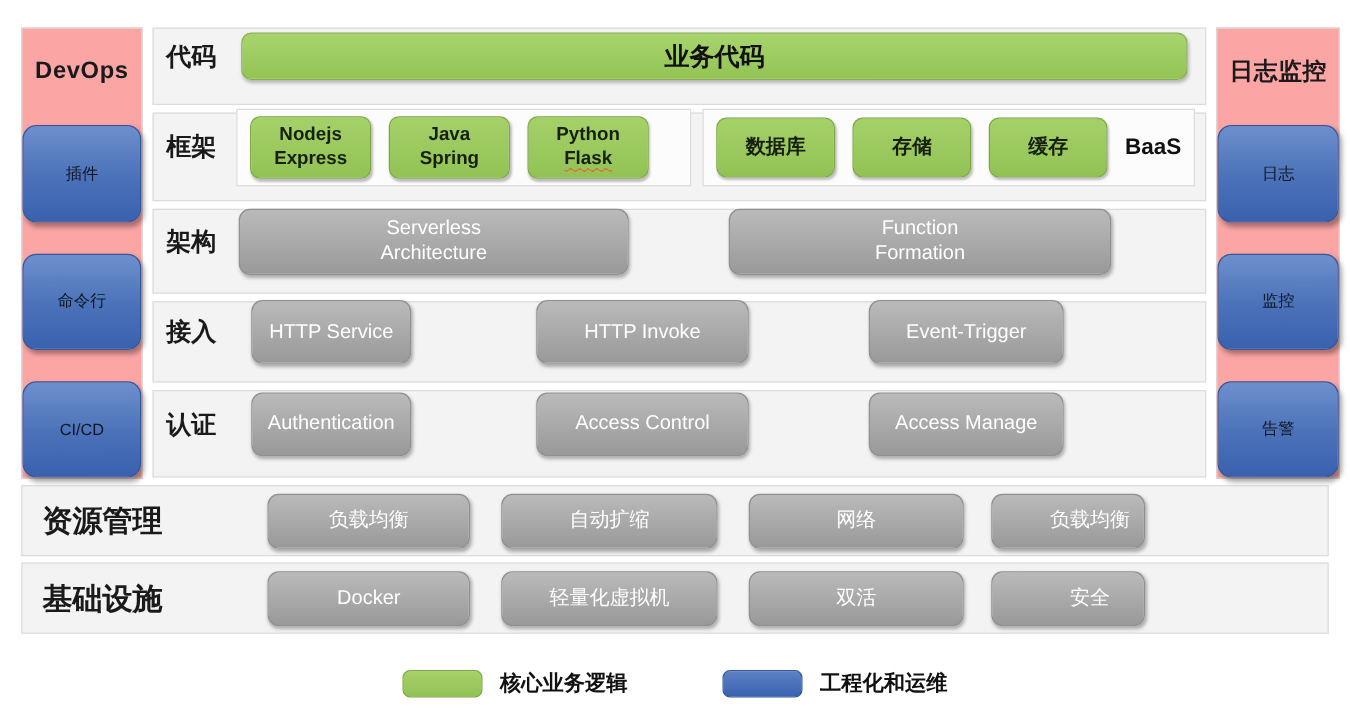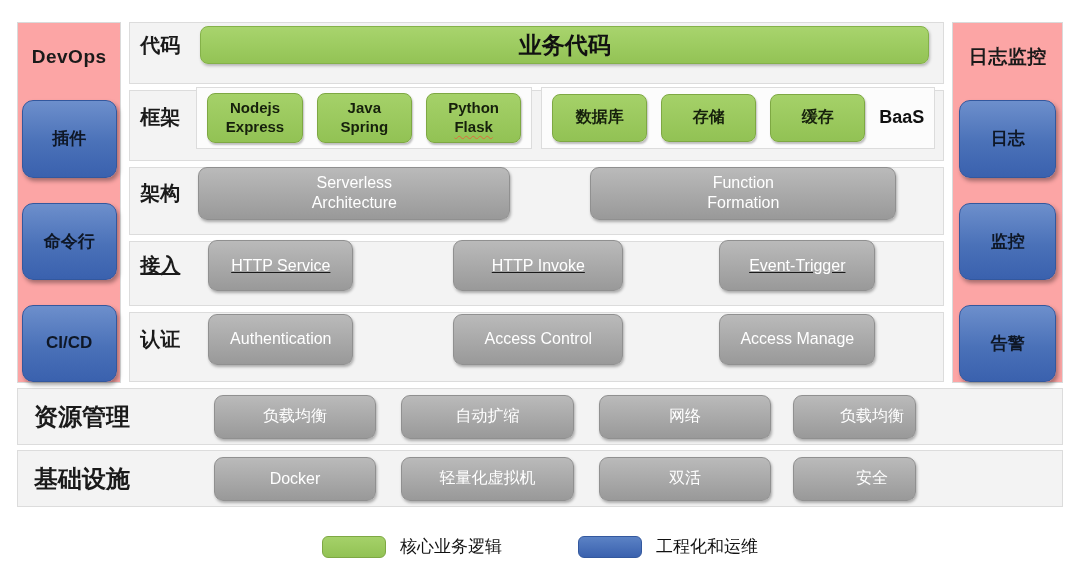--- a/index.html
+++ b/index.html
@@ -8,75 +8,75 @@
 
   .top-section { margin:22px 17px 0; display:flex; gap:8px; height:361px; }
 
   .panel { background:#fca5a5; border:1px solid #dadada; }
 
   .side-panel { width:115px; display:flex; flex-direction:column; align-items:center; padding-top:16px; }
   .side-panel.right { width:122px; }
   .side-title { font-size:19px; font-weight:bold; height:42px; display:flex; align-items:center; letter-spacing:.5px; }
 
   .blue-box { width:95px; height:89px; border-radius:11px; display:flex; align-items:center; justify-content:center;
-    font-size:17px; font-weight:700; color:#0e1726;
+    font-size:13px; font-weight:400; color:#0e1726;
     background:linear-gradient(180deg,#6d8fcc 0%, #4a71b8 55%, #3a61ae 100%);
     border:1px solid #33589e; box-shadow:2px 3px 4px rgba(0,0,0,.35); }
   .side-panel .blue-box { margin-top:25px; }
   .side-panel .blue-box:first-of-type { margin-top:10px; }
   .side-panel.right .blue-box { width:97px; }
 
   .center-stack { flex:1; display:flex; flex-direction:column; gap:6px; }
   .row { background:#f3f3f3; border:1px solid #dcdcdc; display:flex; align-items:center; padding:0 8px 16px 10px; }
   .row-label { width:56px; font-size:20px; font-weight:bold; flex:0 0 auto; }
 
   .row-code { height:62px; }
   .code-bar { flex:1; height:38px; margin:0 6px 0 4px; border-radius:8px;
-    display:flex; align-items:center; justify-content:center; font-size:23px; font-weight:bold; color:#111;
+    display:flex; align-items:center; justify-content:center; font-size:20px; font-weight:bold; color:#111;
     background:linear-gradient(180deg,#a8d46d 0%, #93c355 100%); border:1px solid #84b149;
     box-shadow:1px 2px 3px rgba(0,0,0,.25); }
 
   .row-framework { height:71px; }
   .sub-panel { background:#fcfcfc; border:1px solid #dcdcdc; height:62px; display:flex; align-items:center; padding:0 10px; gap:14px; }
-  .sub-panel.frameworks { width:336px; margin-right:9px; }
+  .sub-panel.frameworks { width:364px; margin-right:9px; }
   .sub-panel.baas { flex:1; }
   .green-box { background:linear-gradient(180deg,#a5d169 0%, #92c254 100%); border:1px solid #7ea843;
     border-radius:8px; color:#16200c; box-shadow:1px 2px 2px rgba(0,0,0,.25);
     display:flex; flex-direction:column; align-items:center; justify-content:center; }
   .fw-box { width:97px; height:50px; font-size:15px; font-weight:600; line-height:1.25; }
   .baas-box { width:95px; height:48px; font-size:16px; font-weight:600; }
   .baas-label { flex:1; text-align:center; font-size:18px; font-weight:bold; color:#111; }
   .misspell { text-decoration:underline wavy #e06c3c 1px; text-underline-offset:3px; }
 
   .gray-box { background:linear-gradient(180deg,#bababa 0%, #999999 100%); border:1px solid #909090;
     border-radius:9px; color:#ffffff; display:flex; align-items:center; justify-content:center;
     box-shadow:1px 2px 3px rgba(0,0,0,.3); font-size:16px; text-align:center; }
 
   .row-arch { height:68px; }
   .arch-box { height:53px; white-space:pre-line; line-height:1.25; }
   .arch-box.b0 { width:312px; margin-left:2px; }
   .arch-box.b1 { width:306px; margin-left:80px; }
 
-  .row-access { height:65px;text-decoration:underline; }
+  .row-access { height:65px; }
   .row-auth { height:70px; }
   .triple-box { height:51px; }
-  .triple-box.b0 { width:145px; margin-left:12px; }
+  .triple-box.b0 { width:128px; margin-left:12px; }
   .triple-box.b1 { width:170px; margin-left:100px; }
   .triple-box.b2 { width:156px; margin-left:96px; }
 
   .wide-row { height:57px; margin:5px 17px 0; background:#f3f3f3; border:1px solid #dcdcdc;
     display:flex; align-items:center; }
   .wide-label { width:196px; padding-left:16px; font-size:24px; font-weight:bold; flex:0 0 auto; }
   .wide-box { height:44px; }
   .wide-box.b0 { width:162px; }
   .wide-box.b1 { width:173px; margin-left:25px; }
   .wide-box.b2 { width:172px; margin-left:25px; }
   .wide-box.b3 { width:123px; margin-left:22px;padding-left:35px; }
 
-  .legend { margin-top:28px; display:flex; justify-content:center; gap:76px; align-items:flex-start; }
+  .legend { margin-top:28px; display:flex; justify-content:center; gap:76px; align-items:flex-start;font-weight:bold; }
   .legend-item { display:flex; align-items:center; gap:14px; }
   .swatch { width:64px; height:22px; border-radius:6px; }
   .swatch.green { background:linear-gradient(180deg,#a5d169,#92c254); border:1px solid #7ea843; }
   .swatch.blue { background:linear-gradient(180deg,#5b82c5,#3a61ae); border:1px solid #33589e; }
   .legend-label { font-size:17px; color:#111; }
 </style>
 </head>
 <body>
 
 <div class="top-section">

